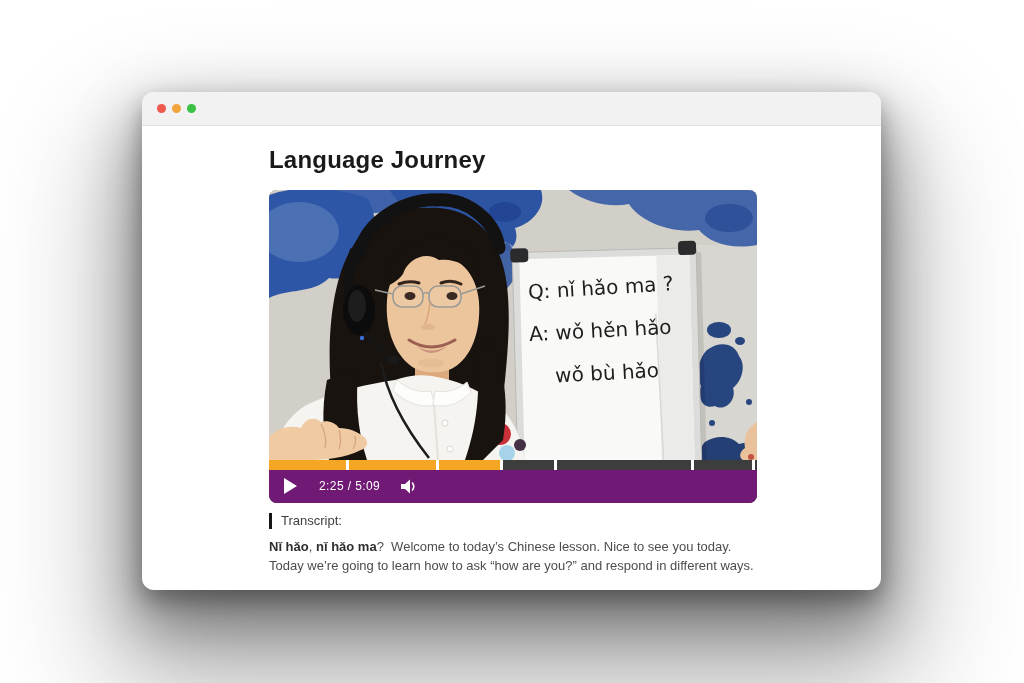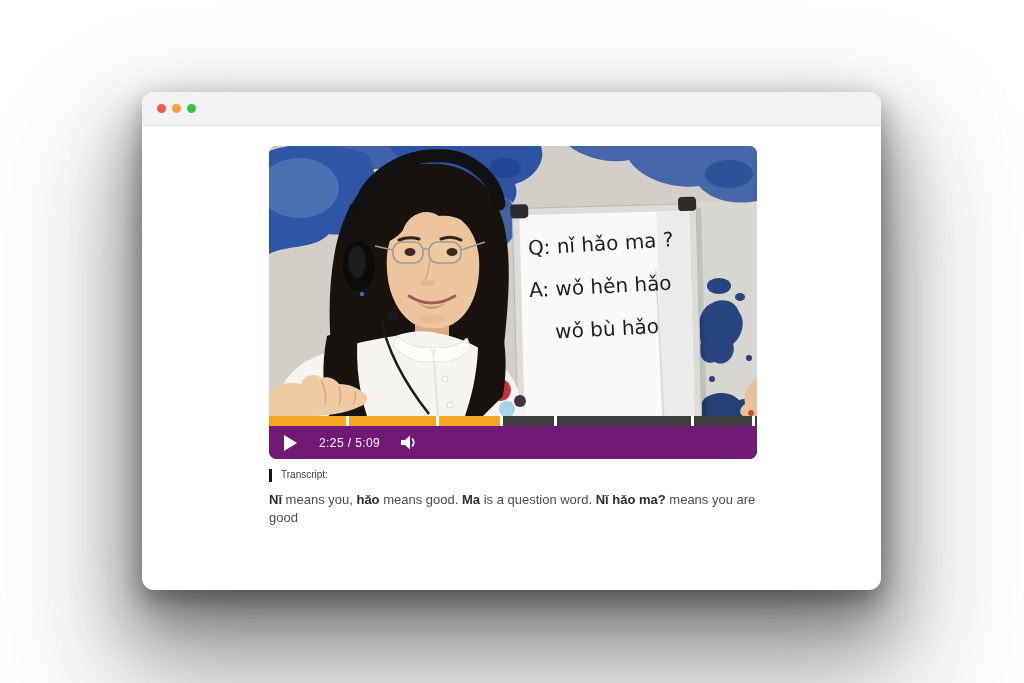--- a/index.html
+++ b/index.html
@@ -40,39 +40,40 @@
   .controls-row{
     height:33px;display:flex;align-items:center;padding:0 14px;
     background:#701a75;color:#fff;
   }
   .play-btn{width:14px;height:16px;display:flex;align-items:center;cursor:pointer;background:none;border:none;padding:0;}
   .time-display{margin-left:22px;font-size:12px;color:#ffffff;letter-spacing:.4px;}
   .volume-btn{margin-left:21px;display:flex;align-items:center;cursor:pointer;background:none;border:none;padding:0;}
   
   .transcript-label{
     margin-top:10px;border-left:3px solid #161616;padding-left:9px;
-    font-size:10px;color:#3e3e3e;line-height:1.25;width:488px;box-sizing:border-box;
+    font-size:13px;color:#3e3e3e;line-height:1.25;width:488px;box-sizing:border-box;
   }
   .transcript-p{
     width:488px;margin:9px 0 0 0;font-size:13px;line-height:1.46;color:#4c4c4c;
     white-space:pre-wrap;
   }
   .transcript-p b{font-weight:700;color:#2e2e2e;}
 </style>
 </head>
 <body>
 
 <div class="app-window">
   <div class="title-bar">
     <div class="tl-dot" id="dot-close" style="background: rgb(239, 90, 78);"></div>
     <div class="tl-dot" id="dot-min" style="background: rgb(240, 166, 60);"></div>
     <div class="tl-dot" id="dot-max" style="background: rgb(58, 194, 68);"></div>
   </div>
 
   <div class="window-content">
+    <h1 class="page-title">Language Journey</h1>
 
     <div class="player">
       <div class="video-frame">
 
         <svg width="488" height="270" viewBox="0 0 488 270">
 
           <rect x="0" y="0" width="488" height="270" fill="#d2cfc9"></rect>
           <rect x="425" y="55" width="63" height="215" fill="#d8d6d0"></rect>
 
           <g>
@@ -188,15 +189,16 @@
         <button class="volume-btn" aria-label="volume">
           <svg width="17" height="15" viewBox="0 0 17 15">
             <polygon points="0,5 4,5 9,0.5 9,14.5 4,10 0,10" fill="#ffffff"></polygon>
             <path d="M11.5,4 Q14,7.5 11.5,11" stroke="#ffffff" stroke-width="1.6" fill="none" stroke-linecap="round"></path>
           </svg>
         </button>
       </div>
     </div>
 
     <div class="transcript-label">Transcript:</div>
+    <p class="transcript-p"><b>Nǐ hǎo</b><span>, </span><b>nǐ hǎo ma</b><span>?  Welcome to today’s Chinese lesson. Nice to see you today. Today we’re going to learn how to ask “how are you?” and respond in different ways.</span></p>
     <p class="transcript-p"><b>Nǐ</b><span> means you, </span><b>hǎo</b><span> means good. </span><b>Ma</b><span> is a question word. </span><b>Nǐ hǎo ma?</b><span> means you are good</span></p>
   </div>
 </div>
 
 </body></html>

